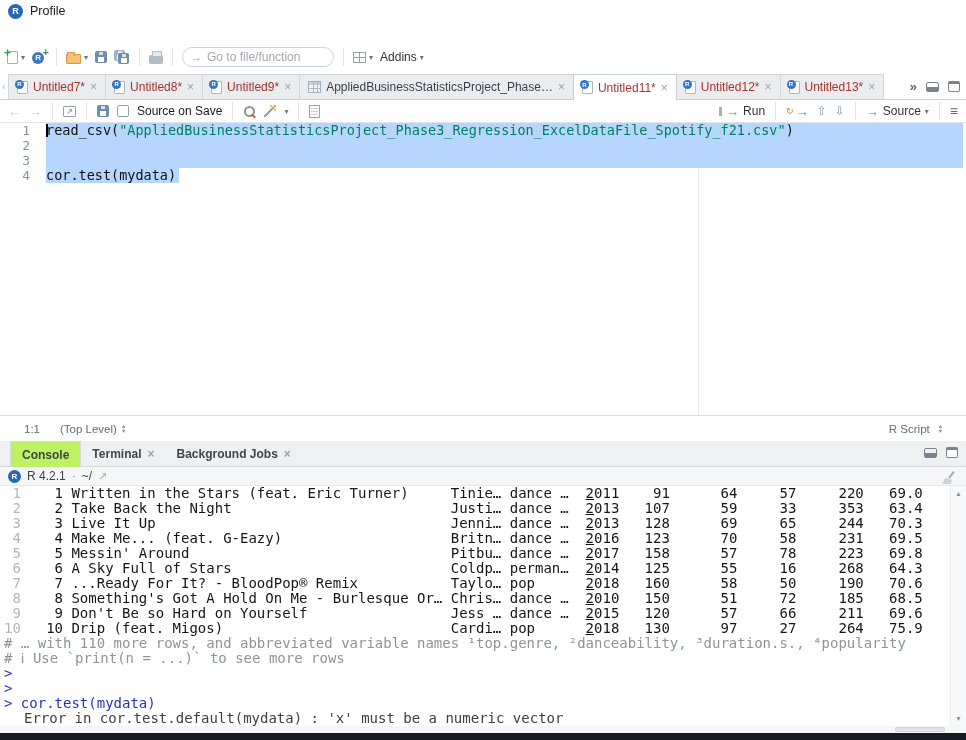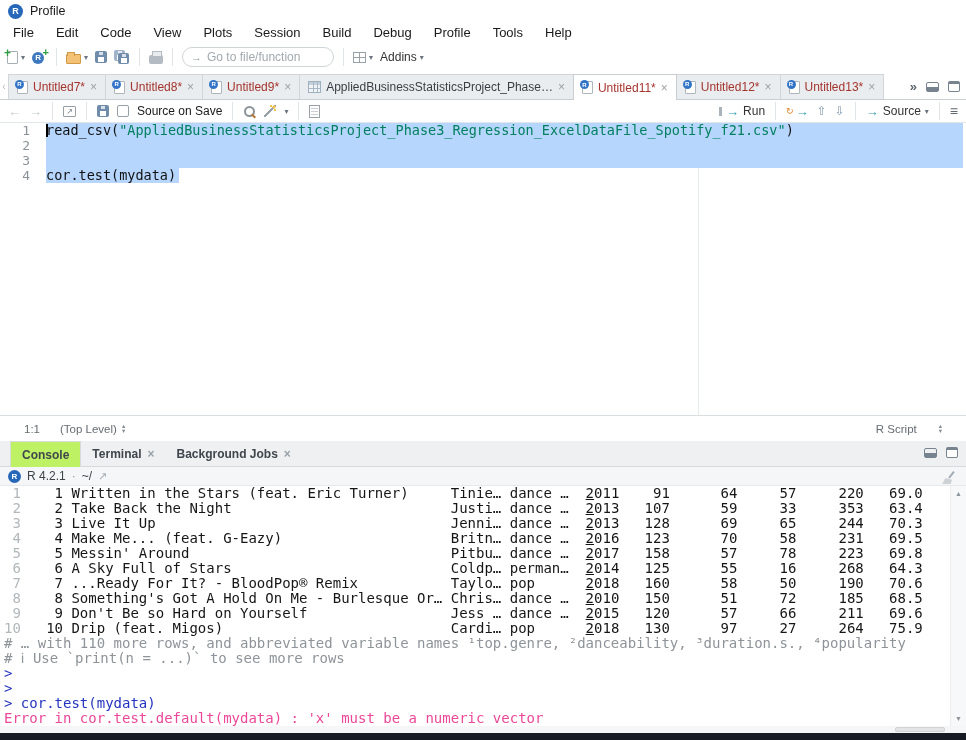--- a/index.html
+++ b/index.html
@@ -113,21 +113,21 @@
   .gnum { height:15px; text-align:right; padding-right:10px; font:13px/15px "DejaVu Sans Mono",monospace; color:#8a9197; }
   .code { position:absolute; left:46px; top:0; right:0; z-index:2; }
   .cline { height:15px; white-space:pre; font:13.5px/15px "DejaVu Sans Mono",monospace; color:#111; }
   .str { color:#00805e; }
   .cursor { position:absolute; left:46px; top:1px; width:2px; height:13px; background:#000; z-index:3; }
 
   
   .statusbar { position:absolute; top:415px; left:0; width:100%; height:26px; border-top:1px solid #dbdee1;
                background:#fff; display:flex; align-items:center; font-size:11.5px; color:#666c72; padding:0 24px; }
   .scope { display:flex; align-items:center; gap:5px; margin-left:20px; }
-  .ftype { display:flex; align-items:center; gap:22px; margin-left:auto; }
+  .ftype { display:flex; align-items:center; gap:9px; margin-left:auto; }
   .stp { display:inline-flex; flex-direction:column; }
   .stp i { display:block; font-size:6.5px; line-height:4.5px; color:#868d93; font-style:normal; text-align:center; }
 
   
   .console-pane { position:absolute; top:441px; left:0; width:100%; height:292px; background:#fff; }
   .ctabs { position:relative; height:26px; background:#eef0f2; border-bottom:1px solid #d7dadd;
            display:flex; align-items:flex-end; padding-left:10px; }
   .ctab { height:25px; display:flex; align-items:center; gap:6px; padding:0 11px;
           font-size:12px; font-weight:700; color:#3f464c; cursor:default; }
   .ctab.active { background:#bef264; border:1px solid #d7dadd; border-bottom:none; margin-bottom:-1px; height:26px; z-index:2; }
@@ -140,21 +140,21 @@
   .broom::before { content:""; position:absolute; left:8px; top:0; width:2px; height:8px; background:#a3abb2;
                    transform:rotate(38deg); transform-origin:bottom; }
   .broom::after { content:""; position:absolute; left:1px; bottom:0; width:11px; height:6px; background:#ccd1d5;
                   clip-path:polygon(12% 100%,40% 0,100% 30%,88% 100%); }
   .cbody { position:absolute; left:0; right:16px; top:45px; height:240px; padding-left:4px; overflow:hidden; background:#fff; }
   .crow { height:15px; white-space:pre; font:14px/15px "DejaVu Sans Mono",monospace; color:#161616; }
   .cln { color:#b2b7bb; }
   .yru { text-decoration:underline; }
   .crow.gray { color:#8e9499; }
   .crow.blue { color:#2334c0; }
-  .crow.red  { color:#ec4899; }
+  .crow.red  { color:#404040;margin-left:20px; }
   .vscroll { position:absolute; right:0; top:45px; width:16px; height:240px; background:#f7f8f9; border-left:1px solid #ebedef; }
   .sarr { position:absolute; left:0; right:0; text-align:center; color:#8b9298; font-size:7px; }
   .sarr.top { top:4px; } .sarr.bot { bottom:4px; }
   .hscroll { position:absolute; left:0; right:0; top:285px; height:7px; background:#f5f6f7; }
   .hthumb { position:absolute; right:21px; top:1px; width:50px; height:5px; background:#e3e4e6;
             border:1px solid #d2d4d6; border-radius:2px; }
 
   .taskbar { position:absolute; top:733px; left:0; width:100%; height:7px; background:#161a23; }
 </style>
 </head>
@@ -162,34 +162,20 @@
 
 <div class="app">
 
   <div class="titlebar">
     <span class="rball">
         <b>R</b>
       </span>
     <span>Profile</span>
   </div>
 
-  <div class="menubar">
-
-  <span class="menu-item">File</span>
-      <span class="menu-item">Edit</span>
-      <span class="menu-item">Code</span>
-      <span class="menu-item">View</span>
-      <span class="menu-item">Plots</span>
-      <span class="menu-item">Session</span>
-      <span class="menu-item">Build</span>
-      <span class="menu-item">Debug</span>
-      <span class="menu-item">Profile</span>
-      <span class="menu-item">Tools</span>
-      <span class="menu-item">Help</span>
-    </div>
 
   <div class="toolbar">
     <span class="tbtn">
       <span class="ic-page">
           <i class="plus">+</i>
         </span>
       <span class="caret">▾</span>
     </span>
     <span class="tbtn">
       <span class="ic-ball">

